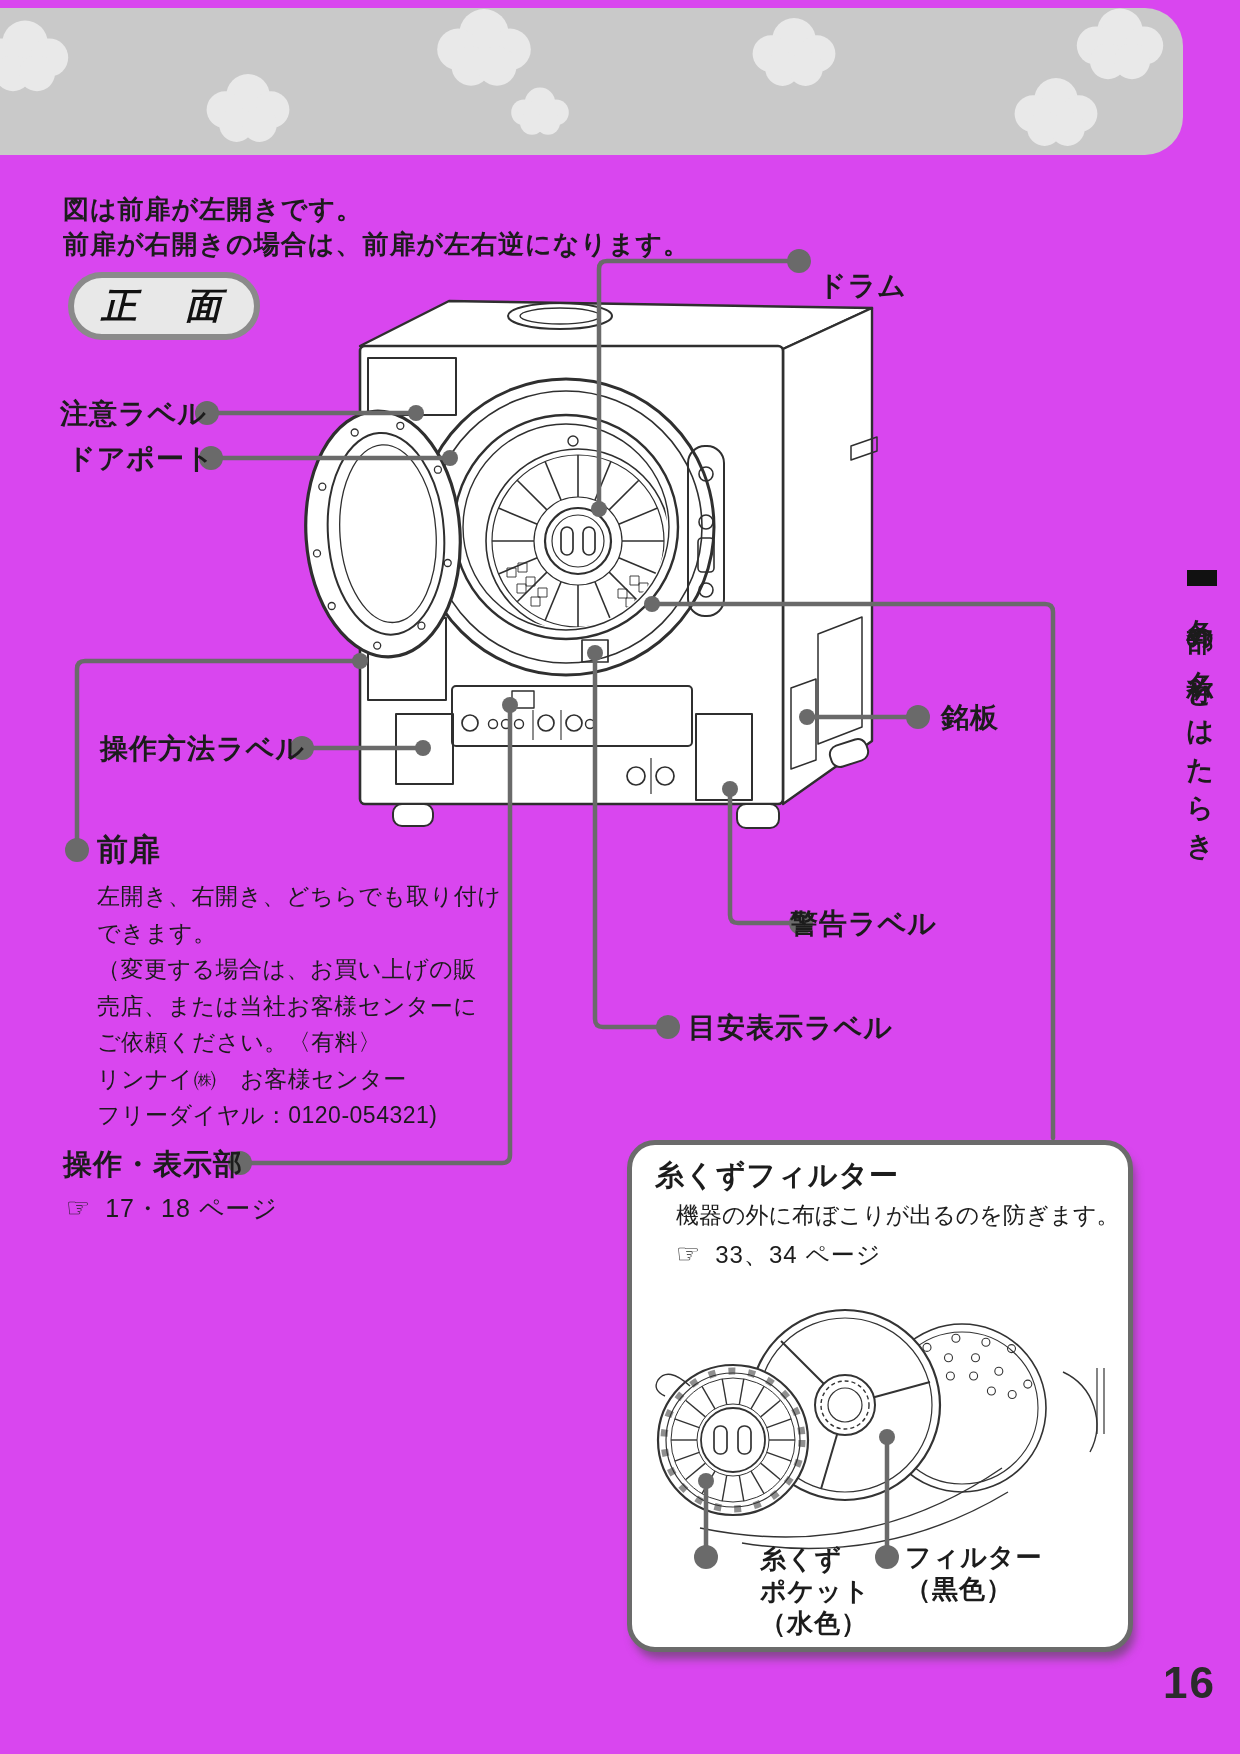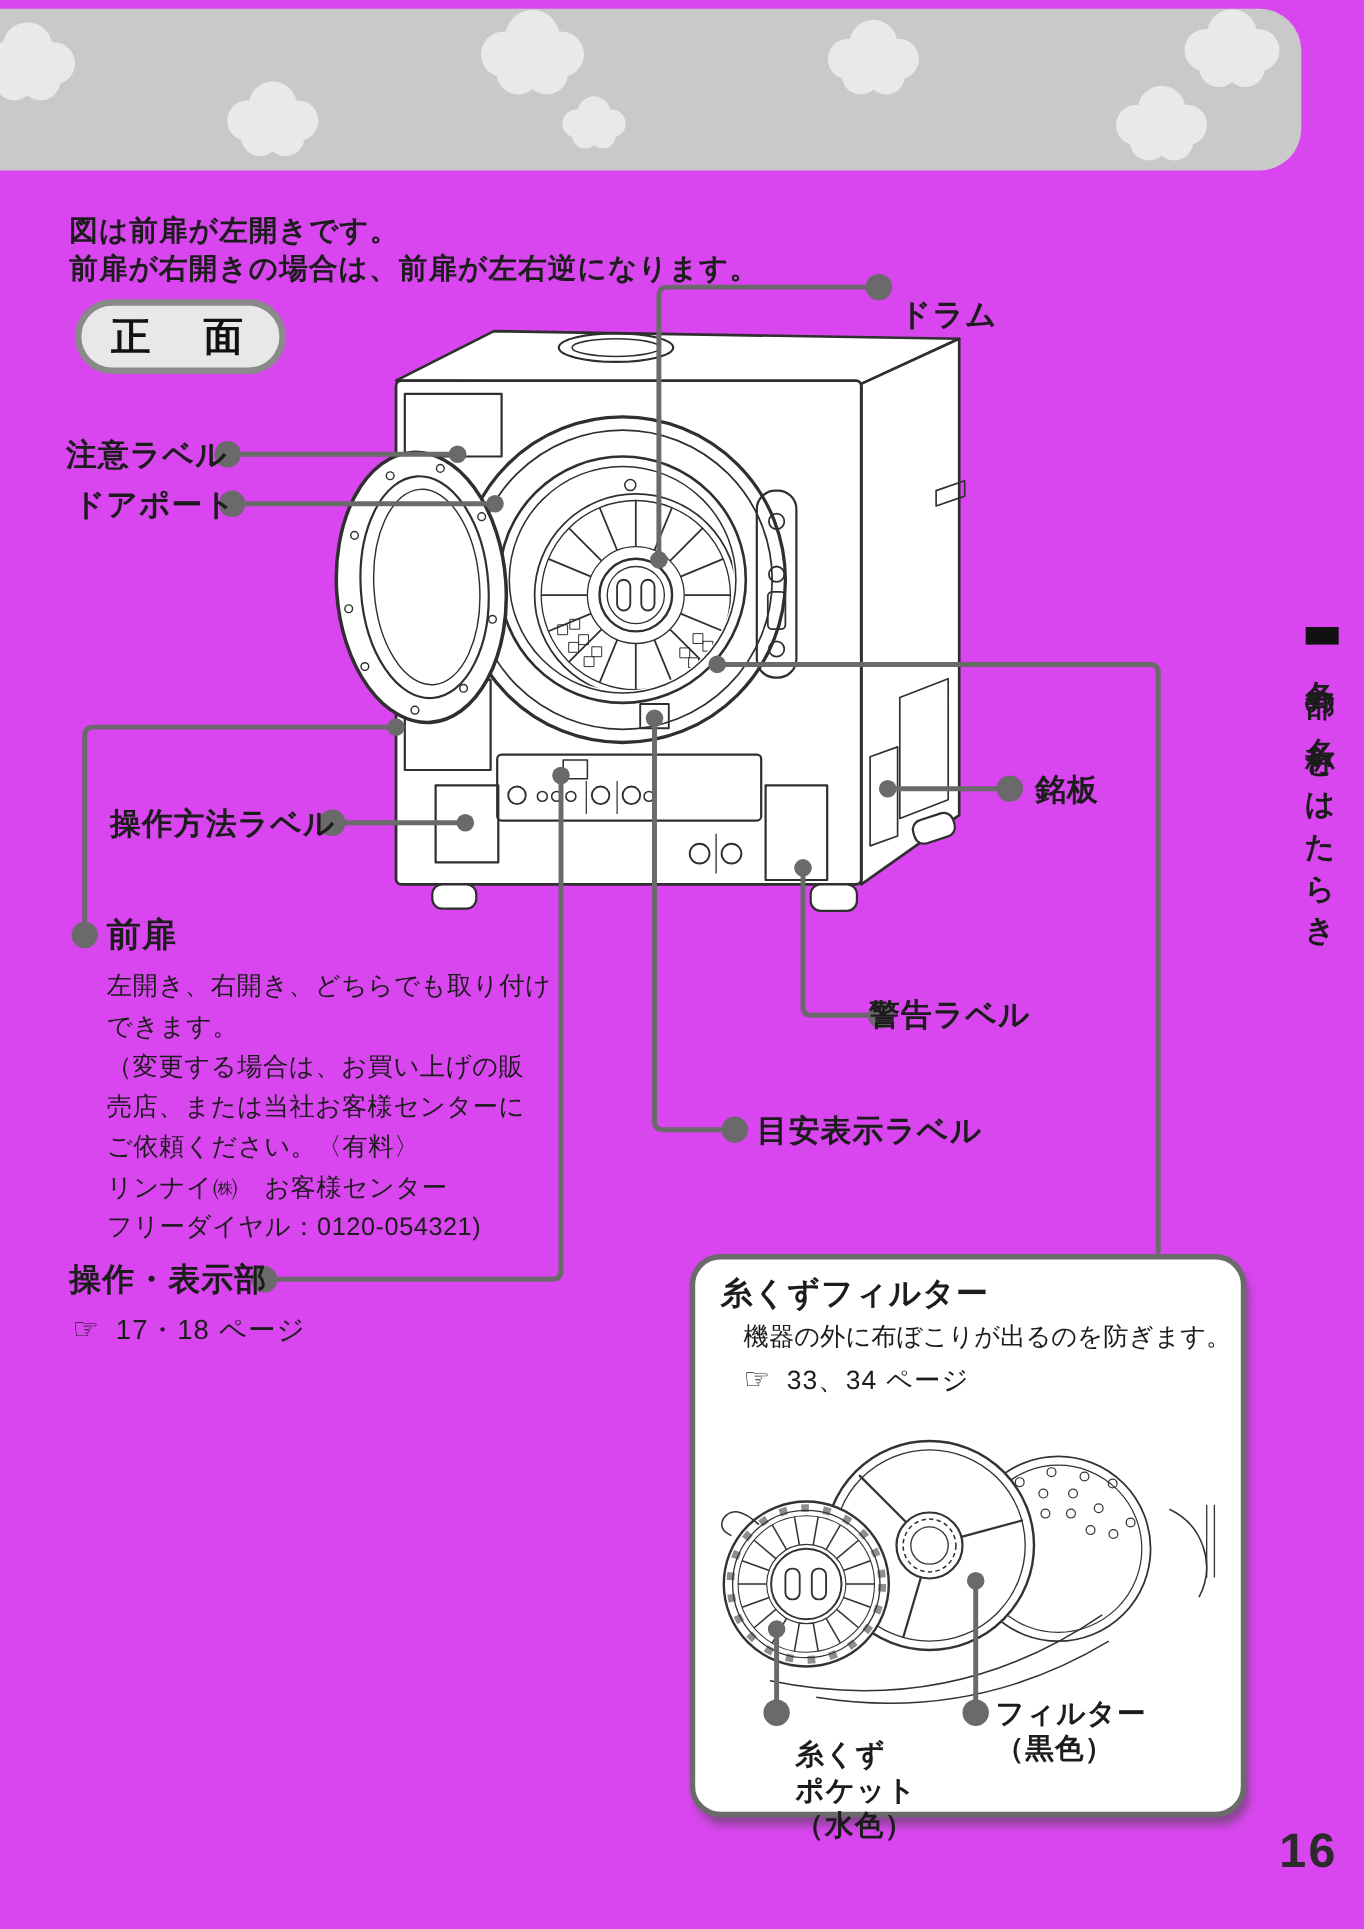--- a/index.html
+++ b/index.html
@@ -14,21 +14,21 @@
     background:#c9c9c9; border-radius:0 38px 38px 0; overflow:hidden;
   }
   
   .lbl { position:absolute; font-size:28px; font-weight:bold; line-height:1.25; white-space:nowrap; letter-spacing:1px; }
   .intro { position:absolute; left:63px; top:192px; font-size:26px; font-weight:bold; line-height:35px; letter-spacing:1px; }
   
   #view-badge {
     position:absolute; left:68px; top:272px; width:192px; height:68px;
     background:#e8e8e8; border:6px solid #8a8a8a; border-radius:36px;
     display:flex; align-items:center; justify-content:center;
-    font-size:36px; font-weight:bold; letter-spacing:6px; color:#111;
+    font-size:36px; font-weight:bold; letter-spacing:6px; color:#111;font-style:italic;
   }
   .desc { position:absolute; font-size:23px; font-weight:normal; line-height:36.5px; letter-spacing:0.5px; white-space:nowrap; }
   .ref-line { position:absolute; font-size:25px; font-weight:normal; letter-spacing:1px; white-space:nowrap; }
   .ref-line .hand { font-size:27px; margin-right:14px; }
   
   #filter-box {
     position:absolute; left:627px; top:1140px; width:506px; height:512px;
     border:5px solid #6b6b6b; border-radius:28px; background:#fff;
     box-shadow:4px 9px 8px -2px rgba(70,70,70,0.55);
   }
@@ -355,21 +355,21 @@
 
   <div class="lbl" style="left:941px; top:700px;">銘板</div>
   <div class="lbl" style="left:790px; top:906px;font-family:Liberation Serif, serif;">警告ラベル</div>
   <div class="lbl" style="left:688px; top:1010px;">目安表示ラベル</div>
 
   <div id="filter-box-title">糸くずフィルター</div>
   <div id="filter-box-desc">機器の外に布ぼこりが出るのを防ぎます。</div>
   <div class="ref-line" style="left:676px; top:1238px; font-size:24px;">
     <span class="hand">☞</span><span>33、34 ページ</span>
   </div>
-  <div class="small-lbl-col" style="left:723px; top:1543px;margin-top:36px;">
+  <div class="small-lbl-col" style="left:760px; top:1543px;">
     <div>糸くず</div>
     <div>ポケット</div>
     <div>（水色）</div>
   </div>
   <div class="small-lbl-col" style="left:905px; top:1541px;">
     <div>フィルター</div>
     <div>（黒色）</div>
   </div>
 
   <div id="side-tab"></div>

